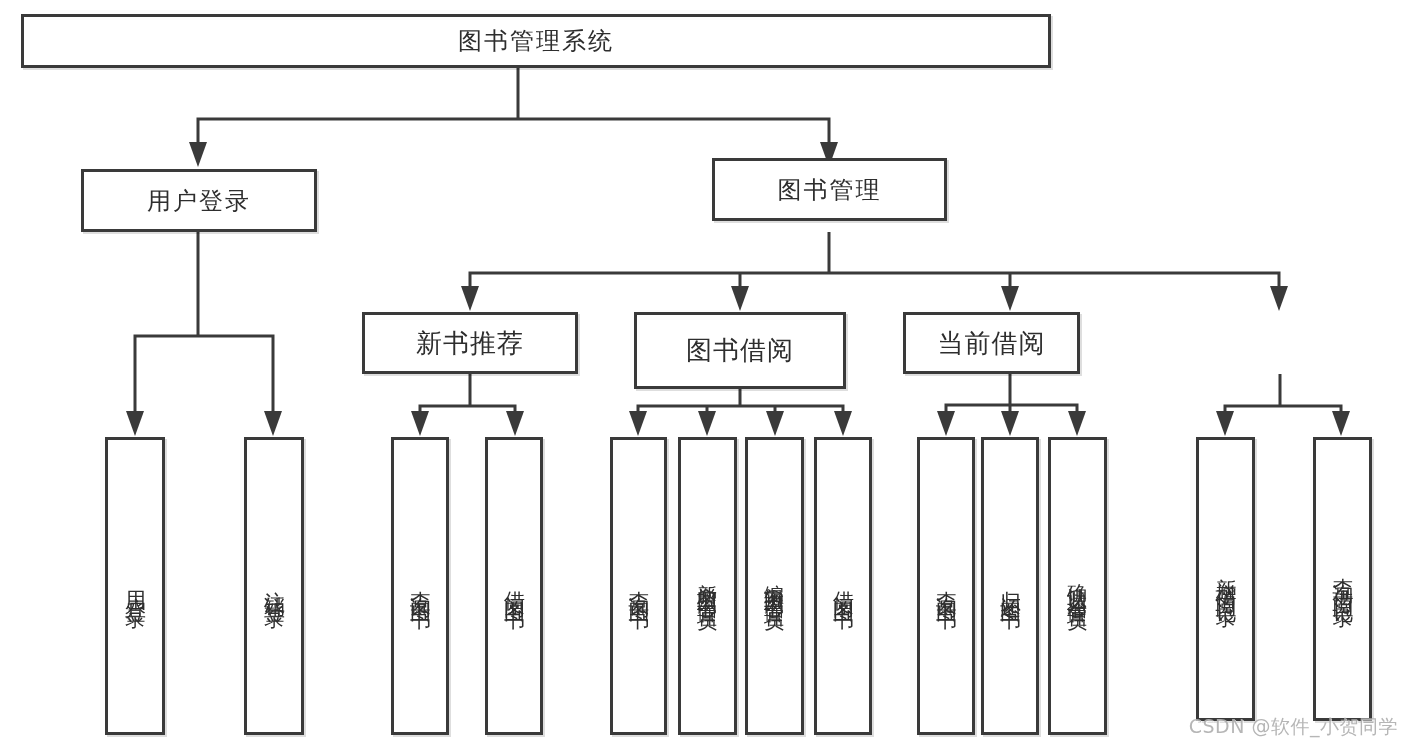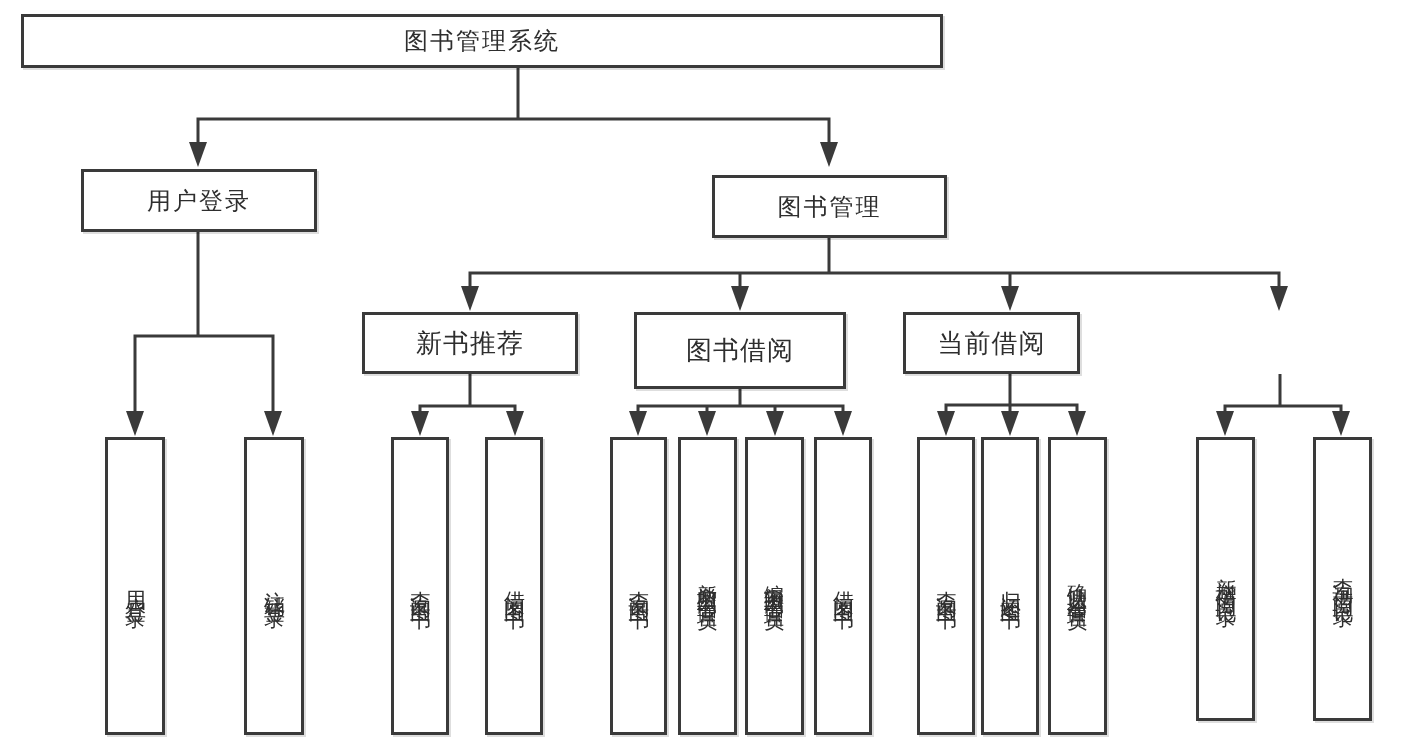--- a/index.html
+++ b/index.html
@@ -90,24 +90,24 @@
         <polygon points="766,411 784,411 775,436"></polygon>
         <polygon points="834,411 852,411 843,436"></polygon>
         <polygon points="937,411 955,411 946,436"></polygon>
         <polygon points="1001,411 1019,411 1010,436"></polygon>
         <polygon points="1068,411 1086,411 1077,436"></polygon>
         <polygon points="1216,411 1234,411 1225,436"></polygon>
         <polygon points="1332,411 1350,411 1341,436"></polygon>
       </g>
   </svg>
 
-  <div class="node lv-root" style="left:21px;top:14px;width:922px;height:54px;">图书管理系统</div>
+  <div class="node lv-root" style="left:21px;top:14px;width:1030px;height:54px;">图书管理系统</div>
 
   <div class="node lv-2" style="left:81px;top:169px;width:236px;height:63px;">用户登录</div>
-  <div class="node lv-2" style="left:712px;top:175px;width:235px;height:63px;">图书管理</div>
+  <div class="node lv-2" style="left:712px;top:158px;width:235px;height:63px;">图书管理</div>
 
   <div class="node lv-3" style="left:362px;top:312px;width:216px;height:62px;">新书推荐</div>
   <div class="node lv-3" style="left:634px;top:312px;width:212px;height:77px;font-family:Liberation Mono, monospace;">图书借阅</div>
   <div class="node lv-3" style="left:903px;top:312px;width:177px;height:62px;">当前借阅</div>
 
   <div class="node leaf" style="left:105px;top:437px;width:60px;height:298px;">用户登录</div>
   <div class="node leaf" style="left:244px;top:437px;width:60px;height:298px;">注销登录</div>
 
   <div class="node leaf" style="left:391px;top:437px;width:58px;height:298px;">查询图书</div>
   <div class="node leaf" style="left:485px;top:437px;width:58px;height:298px;">借阅图书</div>
@@ -117,14 +117,15 @@
   <div class="node leaf long" style="left:745px;top:437px;width:59px;height:298px;">编辑图书（管理员）</div>
   <div class="node leaf" style="left:814px;top:437px;width:58px;height:298px;">借阅图书</div>
 
   <div class="node leaf" style="left:917px;top:437px;width:58px;height:298px;">查询图书</div>
   <div class="node leaf" style="left:981px;top:437px;width:58px;height:298px;">归还图书</div>
   <div class="node leaf long" style="left:1048px;top:437px;width:59px;height:298px;">确认归还（管理员）</div>
 
   <div class="node leaf" style="left:1196px;top:437px;width:59px;height:284px;">新增借阅记录</div>
   <div class="node leaf" style="left:1313px;top:437px;width:59px;height:284px;">查询借阅记录</div>
 
+  <div class="watermark">CSDN @软件_小贺同学</div>
 
 </div>
 
 </body></html>

